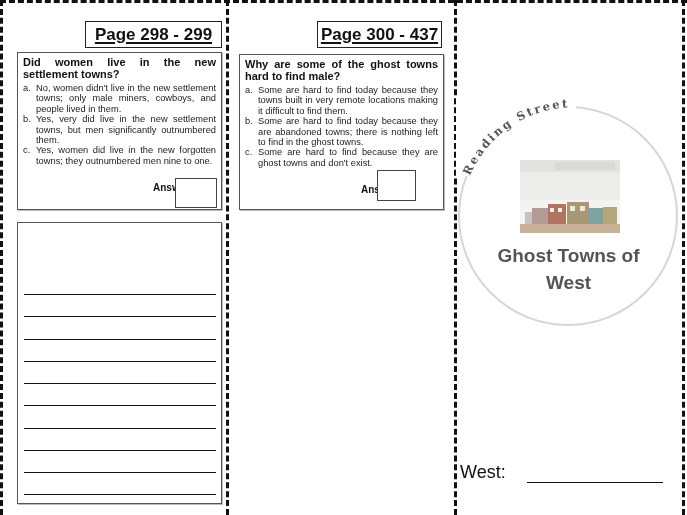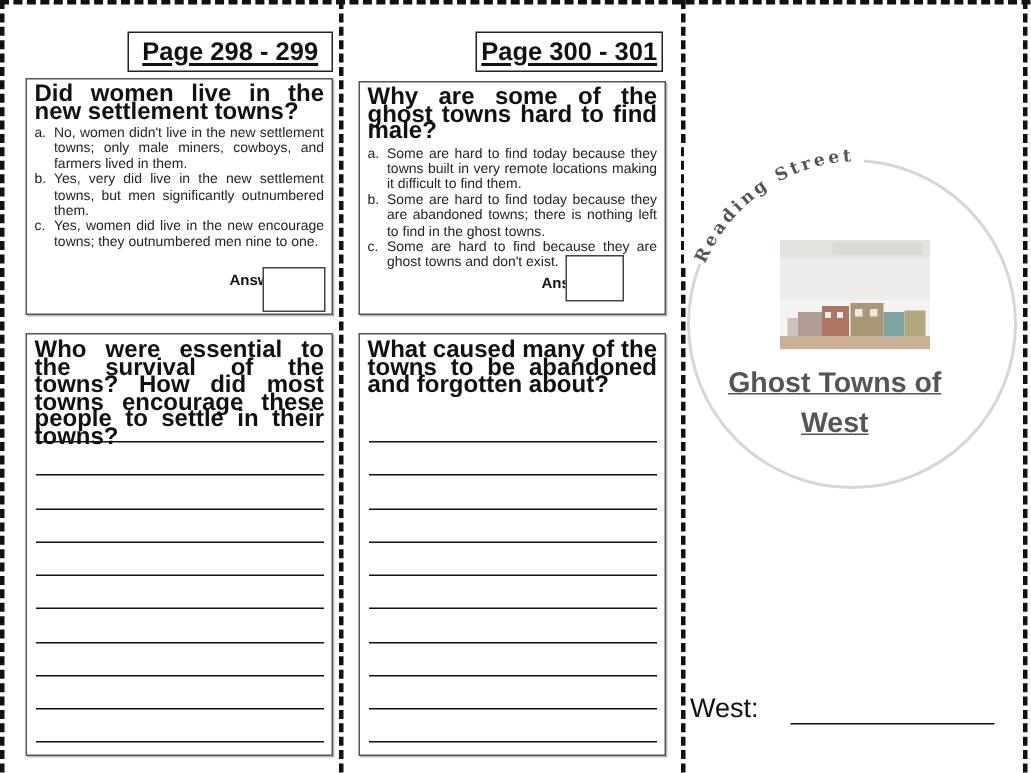--- a/index.html
+++ b/index.html
@@ -4,21 +4,21 @@
   <style>
     html, body { margin:0; padding:0; background:#ffffff; }
     body { width:687px; height:515px; position:relative; overflow:hidden; font-family:"Liberation Sans", sans-serif; color:#111; }
     .page { position:absolute; left:0; top:0; width:545px; height:515px; }
     .dash-h { position:absolute; height:0; border-top:3px dashed #111; }
     .dash-v { position:absolute; width:0; border-left:3px dashed #111; }
     .panel { position:absolute; top:0; height:515px; }
     .page-box { position:absolute; border:1.5px solid #222; box-sizing:border-box; display:flex; align-items:center; justify-content:center; }
     .page-box span { font-weight:bold; font-size:17px; text-decoration:underline; text-underline-offset:2px; text-decoration-thickness:1.5px; }
     .q-box { position:absolute; border:1.5px solid #555; box-sizing:border-box; box-shadow:1px 1px 0 #bbb; background:#fff; }
-    .q-title { font-weight:bold; font-size:16px; line-height:11.5px; margin:4px 5px 3px 5px; text-align:justify; }
+    .q-title { font-weight:bold; font-size:11px; line-height:11.5px; margin:4px 5px 3px 5px; text-align:justify; }
     .opts { list-style:none; margin:0; padding:0 5px 0 5px; }
     .opts li { font-size:9.3px; line-height:10.4px; text-align:justify; position:relative; padding-left:13px; color:#222; }
     .opts li .letter { position:absolute; left:0; top:0; }
     .answer-label { position:absolute; font-weight:bold; font-size:10px;margin-left:46px; }
     .answer-box { position:absolute; border:1px solid #444; box-sizing:border-box; background:#fff; }
     .write-line { position:absolute; height:0; border-top:1.5px solid #111; }
     .circle { position:absolute; border:2px solid #d6d6d6; border-radius:50%; box-sizing:border-box; }
     .circle-mask { position:absolute; background:#fff; }
     .title-text { position:absolute; text-align:center; font-weight:bold; color:#555; font-size:19px; line-height:27px; }
     .town-img { position:absolute; overflow:hidden; }
@@ -37,72 +37,58 @@
   <div class="dash-v" style="left:454px;top:0;height:515px;"></div>
 
   <div class="panel" style="left:0;width:227px;">
     <div class="page-box" style="left:85px;top:21px;width:137px;height:27px;">
       <span>Page 298 - 299</span>
     </div>
 
     <div class="q-box" style="left:17px;top:52px;width:205px;height:158px;">
       <div class="q-title">Did women live in the new settlement towns?</div>
       <ul class="opts">
-        <li><span class="letter">a.</span><span>No, women didn't live in the new settlement towns; only male miners, cowboys, and farmers lived in them.</span></li>
+        <li><span class="letter">a.</span><span>No, women didn't live in the new settlement towns; only male miners, cowboys, and people lived in them.</span></li>
         <li><span class="letter">b.</span><span>Yes, very did live in the new settlement towns, but men significantly outnumbered them.</span></li>
-        <li><span class="letter">c.</span><span>Yes, women did live in the new encourage towns; they outnumbered men nine to one.</span></li>
+        <li><span class="letter">c.</span><span>Yes, women did live in the new forgotten towns; they outnumbered men nine to one.</span></li>
       </ul>
       <div class="answer-label" style="left:89px;top:129px;">Answer:</div>
       <div class="answer-box" style="left:157px;top:125px;width:42px;height:30px;"></div>
     </div>
 
     <div class="q-box" style="left:17px;top:222px;width:205px;height:282px;">
-      <div class="q-title" style="margin-top:5px;">Who were essential to the survival of the towns? How did most towns encourage these people to settle in their towns?</div>
       <div class="write-line" style="left:6px;top:71px;width:192px;"></div>
       <div class="write-line" style="left:6px;top:93px;width:192px;"></div>
       <div class="write-line" style="left:6px;top:116px;width:192px;"></div>
       <div class="write-line" style="left:6px;top:138px;width:192px;"></div>
       <div class="write-line" style="left:6px;top:160px;width:192px;"></div>
       <div class="write-line" style="left:6px;top:182px;width:192px;"></div>
       <div class="write-line" style="left:6px;top:205px;width:192px;"></div>
       <div class="write-line" style="left:6px;top:227px;width:192px;"></div>
       <div class="write-line" style="left:6px;top:249px;width:192px;"></div>
       <div class="write-line" style="left:6px;top:271px;width:192px;"></div>
     </div>
   </div>
 
   <div class="panel" style="left:228px;width:227px;">
     <div class="page-box" style="left:89px;top:21px;width:125px;height:27px;">
-      <span>Page 300 - 301</span>
+      <span>Page 300 - 437</span>
     </div>
 
     <div class="q-box" style="left:11px;top:54px;width:205px;height:156px;">
       <div class="q-title">Why are some of the ghost towns hard to find male?</div>
       <ul class="opts">
         <li><span class="letter">a.</span><span>Some are hard to find today because they towns built in very remote locations making it difficult to find them.</span></li>
         <li><span class="letter">b.</span><span>Some are hard to find today because they are abandoned towns; there is nothing left to find in the ghost towns.</span></li>
         <li><span class="letter">c.</span><span>Some are hard to find because they are ghost towns and don't exist.</span></li>
       </ul>
       <div class="answer-label" style="left:75px;top:129px;">Answer:</div>
       <div class="answer-box" style="left:137px;top:115px;width:39px;height:31px;"></div>
     </div>
 
-    <div class="q-box" style="left:11px;top:222px;width:205px;height:282px;">
-      <div class="q-title" style="margin-top:5px;">What caused many of the towns to be abandoned and forgotten about?</div>
-      <div class="write-line" style="left:6px;top:71px;width:192px;"></div>
-      <div class="write-line" style="left:6px;top:93px;width:192px;"></div>
-      <div class="write-line" style="left:6px;top:116px;width:192px;"></div>
-      <div class="write-line" style="left:6px;top:138px;width:192px;"></div>
-      <div class="write-line" style="left:6px;top:160px;width:192px;"></div>
-      <div class="write-line" style="left:6px;top:182px;width:192px;"></div>
-      <div class="write-line" style="left:6px;top:205px;width:192px;"></div>
-      <div class="write-line" style="left:6px;top:227px;width:192px;"></div>
-      <div class="write-line" style="left:6px;top:249px;width:192px;"></div>
-      <div class="write-line" style="left:6px;top:271px;width:192px;"></div>
-    </div>
   </div>
 
   <div class="panel" style="left:456px;width:226px;">
 
     <div class="circle" style="left:2px;top:106px;width:220px;height:220px;"></div>
 
     <div class="circle-mask" style="left:0px;top:96px;width:120px;height:80px;"></div>
 
     <svg style="position:absolute;left:0;top:90px;" width="140" height="100" viewBox="0 0 140 100">
       <defs>
@@ -127,21 +113,21 @@
         <rect x="38" y="48" width="4" height="4" fill="#eee"></rect>
         <rect x="47" y="42" width="22" height="24" fill="#a99876"></rect>
         <rect x="50" y="46" width="5" height="5" fill="#efe9dd"></rect>
         <rect x="60" y="46" width="5" height="5" fill="#efe9dd"></rect>
         <rect x="69" y="48" width="14" height="18" fill="#7fa3a0"></rect>
         <rect x="83" y="47" width="14" height="19" fill="#b5a77c"></rect>
         <rect x="0" y="64" width="100" height="9" fill="#c9b096"></rect>
       </svg>
     </div>
 
-    <div class="title-text" style="left:8px;top:242px;width:185px;text-decoration:underline;">
+    <div class="title-text" style="left:20px;top:242px;width:185px;">
       <div>Ghost Towns of</div>
       <div>West</div>
     </div>
 
     <div class="name-label" style="left:4px;top:462px;">West:</div>
     <div class="name-line" style="left:71px;top:482px;width:136px;"></div>
   </div>
 </div>
 
 </body></html>

